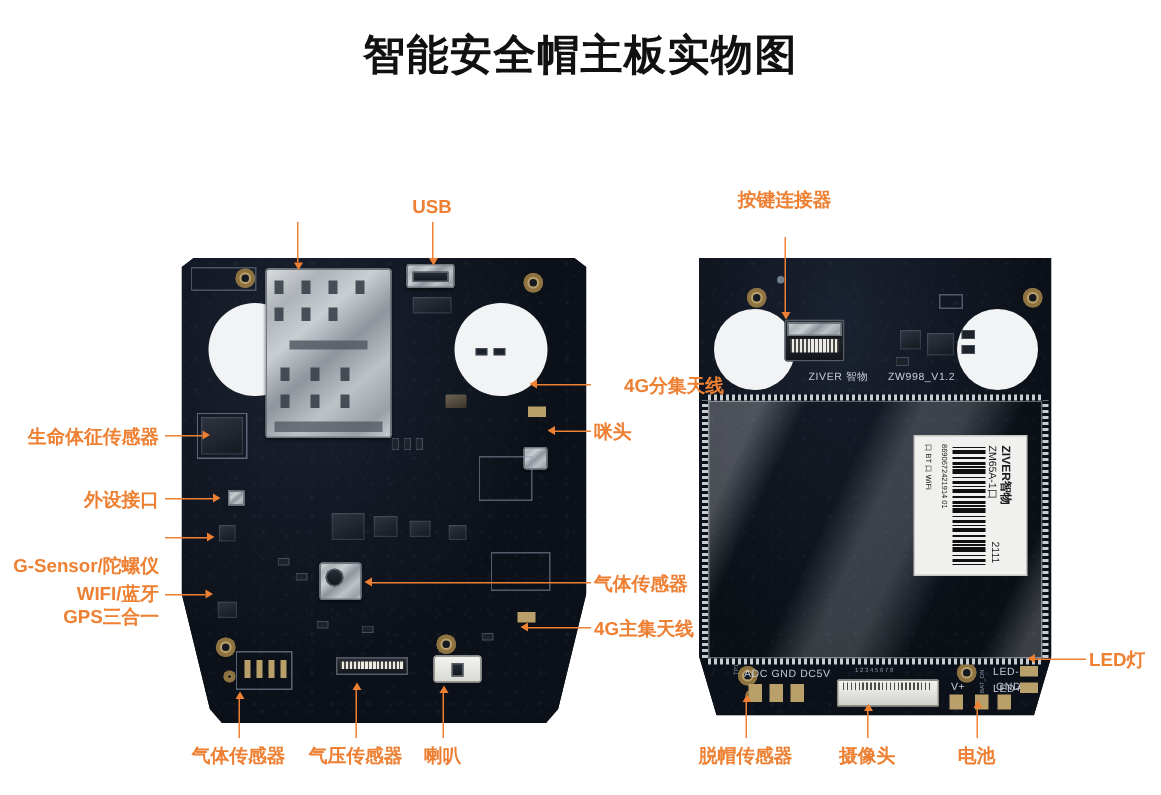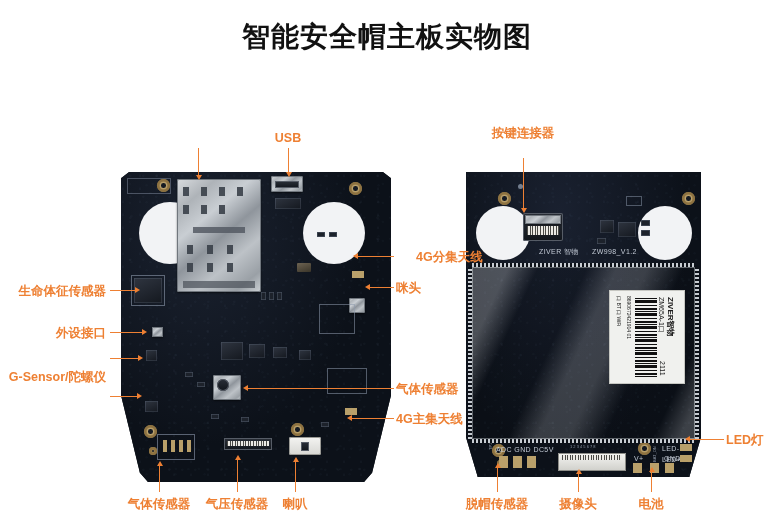--- a/index.html
+++ b/index.html
@@ -317,20 +317,24 @@
   <div class="arw right" style="left:135px;top:287px;"></div>
 
   <div class="lbl r" style="left:24px;top:326px;width:82px;">外设接口</div>
   <div class="ln lnh" style="left:110px;top:332px;width:32px;"></div>
   <div class="arw right" style="left:142px;top:329px;"></div>
 
   <div class="lbl r" style="left:2px;top:370px;width:104px;">G-Sensor/陀螺仪</div>
   <div class="ln lnh" style="left:110px;top:358px;width:28px;"></div>
   <div class="arw right" style="left:138px;top:355px;"></div>
 
+  <div class="lbl r lbl2" style="left:16px;top:389px;width:90px;">
+    <div>WIFI/蓝牙</div>
+    <div>GPS三合一</div>
+  </div>
   <div class="ln lnh" style="left:110px;top:396px;width:27px;"></div>
   <div class="arw right" style="left:137px;top:393px;"></div>
 
   <div class="lbl" style="left:416px;top:250px;">4G分集天线</div>
   <div class="ln lnh" style="left:358px;top:256px;width:36px;"></div>
   <div class="arw left" style="left:353px;top:253px;"></div>
 
   <div class="lbl" style="left:396px;top:281px;">咪头</div>
   <div class="ln lnh" style="left:370px;top:287px;width:24px;"></div>
   <div class="arw left" style="left:365px;top:284px;"></div>

